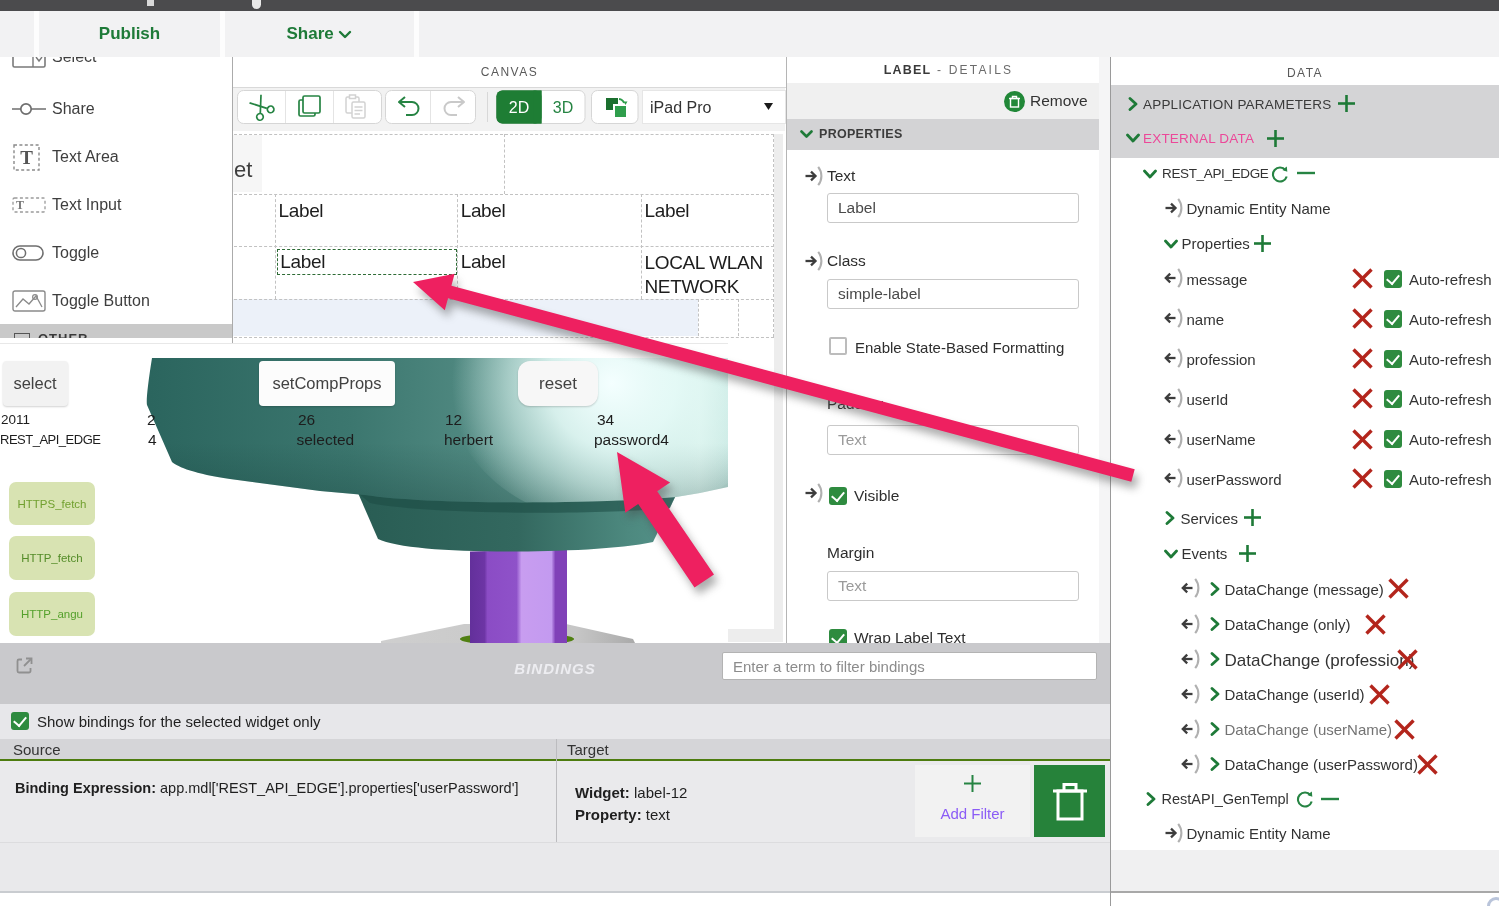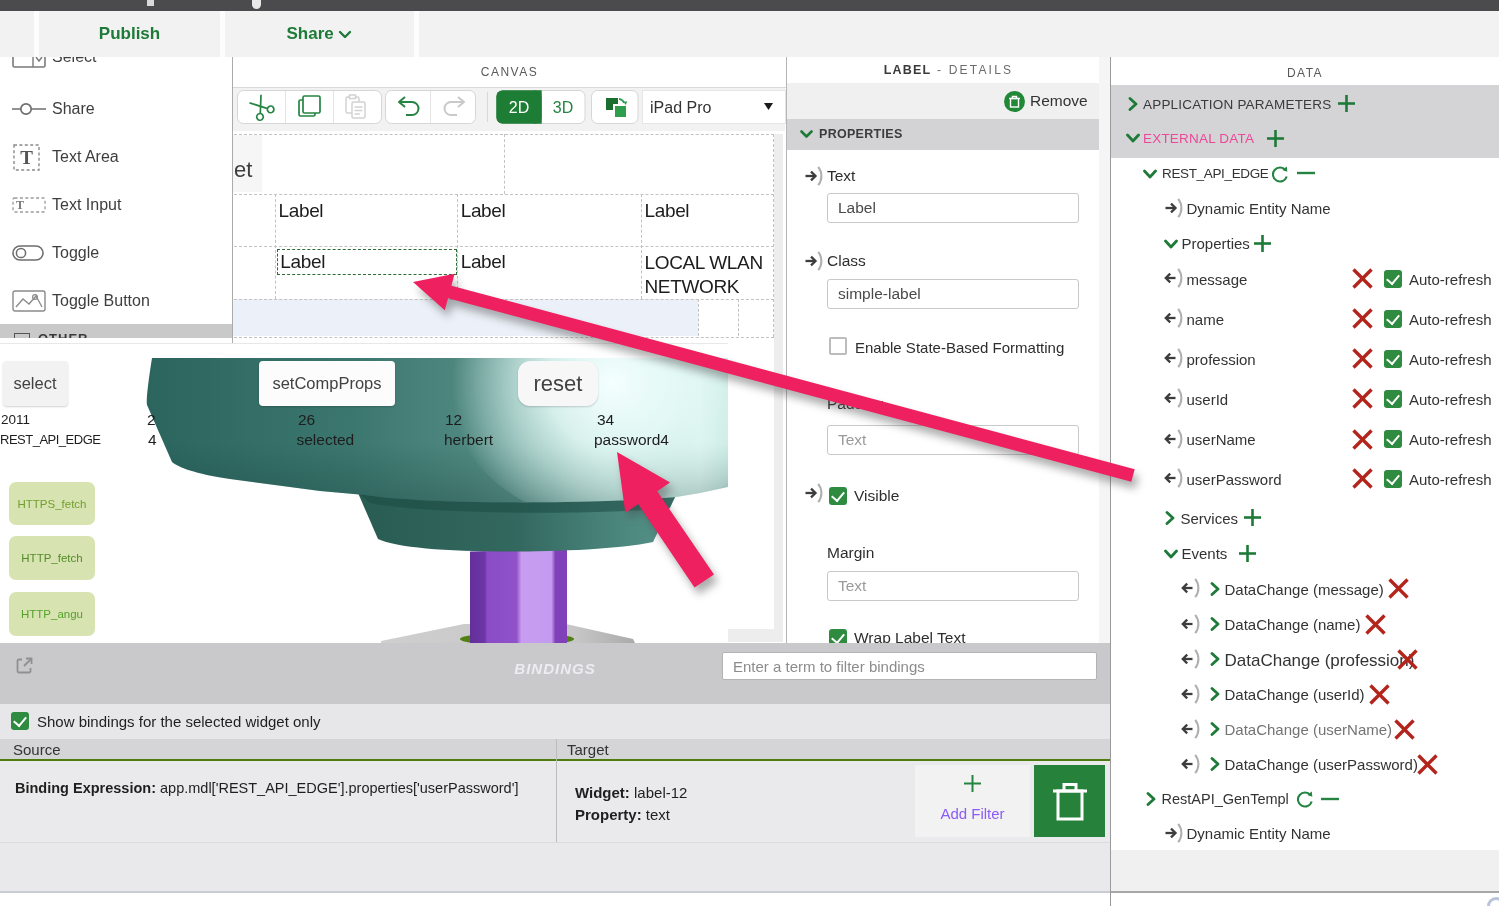--- a/index.html
+++ b/index.html
@@ -405,21 +405,21 @@
   <svg class="abs" style="left:69.5px;top:556.5px;" width="20" height="20" viewBox="0 0 20 20">
       <g stroke="#3d3d3d" stroke-width="2.3" fill="none">
         <line x1="11.5" y1="10" x2="2" y2="10"></line>
         <polyline points="6.2,5.6 1.8,10 6.2,14.4"></polyline>
       </g>
       <path d="M14.2,0.8 a14.8,14.8 0 0 1 0,18.4" stroke="#b0b0b0" stroke-width="2.1" fill="none"></path>
     </svg>
   <svg class="abs" style="left:98.5px;top:560px;" width="10" height="14" viewBox="0 0 10 14">
       <polyline points="2,1.5 8,7 2,12.5" fill="none" stroke="#1e7a38" stroke-width="2.8" stroke-linejoin="round" stroke-linecap="round"></polyline>
     </svg>
-  <div class="abs" style="left:113.5px;top:559px;font-size:15px;color:#333;" id="dc-name">DataChange (name)</div>
+  <div class="abs" style="left:113.5px;top:559px;font-size:15px;color:#333;" id="dc-name">DataChange (only)</div>
   <svg class="abs" style="left:69.5px;top:591.8px;" width="20" height="20" viewBox="0 0 20 20">
       <g stroke="#3d3d3d" stroke-width="2.3" fill="none">
         <line x1="11.5" y1="10" x2="2" y2="10"></line>
         <polyline points="6.2,5.6 1.8,10 6.2,14.4"></polyline>
       </g>
       <path d="M14.2,0.8 a14.8,14.8 0 0 1 0,18.4" stroke="#b0b0b0" stroke-width="2.1" fill="none"></path>
     </svg>
   <svg class="abs" style="left:98.5px;top:595.3px;" width="10" height="14" viewBox="0 0 10 14">
       <polyline points="2,1.5 8,7 2,12.5" fill="none" stroke="#1e7a38" stroke-width="2.8" stroke-linejoin="round" stroke-linecap="round"></polyline>
     </svg>
@@ -629,21 +629,21 @@
     <path d="M358,150 L676,152 L653,199 C620,206 560,208.5 508,208.5 C445,208.5 396,204.5 378,196 Z" fill="url(#neckG)"></path>
     <path d="M358,150 L676,152 L670,165 C600,172 430,172 370,160 Z" fill="#1c4a43" opacity="0.55"></path>
     <path d="M152,15 L728,15 L728,144 L700,150 L676,154 C600,161 430,162 365,152 L320,148 L230,136 C195,131 178,124 172,119 L147,62 C146,58 148,40 152,15 Z" fill="url(#bowlG)"></path>
     <g clip-path="url(#bowlClip)">
       <rect x="140" y="90" width="590" height="75" fill="url(#bowlShade)"></rect>
       <ellipse cx="612" cy="40" rx="165" ry="140" fill="url(#specG)"></ellipse>
     </g>
   </svg>
   <div class="abs" style="left:2.5px;top:18px;width:65px;height:45px;background:#f2f2f2;border-radius:4px;box-shadow:0 1px 2px rgba(0,0,0,0.18);display:flex;align-items:center;justify-content:center;font-size:16.5px;color:#424242;">select</div>
   <div class="abs" style="left:259px;top:18px;width:136px;height:45px;background:#fcfcfc;border-radius:4px;box-shadow:0 1px 2px rgba(0,0,0,0.18);display:flex;align-items:center;justify-content:center;font-size:16.5px;color:#424242;">setCompProps</div>
-  <div class="abs" style="left:518px;top:18px;width:80px;height:45px;background:#f7f7f7;border-radius:12px;box-shadow:0 1px 2px rgba(0,0,0,0.18);display:flex;align-items:center;justify-content:center;font-size:22px;color:#424242;">reset</div>
+  <div class="abs" style="left:518px;top:18px;width:80px;height:45px;background:#f7f7f7;border-radius:12px;box-shadow:0 1px 2px rgba(0,0,0,0.18);display:flex;align-items:center;justify-content:center;font-size:17px;color:#424242;">reset</div>
   <div class="abs" style="left:1px;top:69px;font-size:13.5px;color:#1d1d1d;">2011</div>
   <div class="abs" style="left:0px;top:88.5px;font-size:13px;letter-spacing:-0.5px;color:#1d1d1d;">REST_API_EDGE</div>
   <div class="abs" style="left:147px;top:68px;font-size:15.5px;color:#1d1d1d;">2</div>
   <div class="abs" style="left:148px;top:87.5px;font-size:15.5px;color:#1d1d1d;">4</div>
   <div class="abs" style="left:298px;top:68px;font-size:15.5px;color:#1d1d1d;">26</div>
   <div class="abs" style="left:296.5px;top:87.5px;font-size:15.5px;color:#1d1d1d;">selected</div>
   <div class="abs" style="left:445px;top:68px;font-size:15.5px;color:#1d1d1d;">12</div>
   <div class="abs" style="left:444px;top:87.5px;font-size:15.5px;color:#1d1d1d;">herbert</div>
   <div class="abs" style="left:597px;top:68px;font-size:15.5px;color:#1d1d1d;">34</div>
   <div class="abs" style="left:594px;top:87.5px;font-size:15.5px;color:#1d1d1d;">password4</div>

